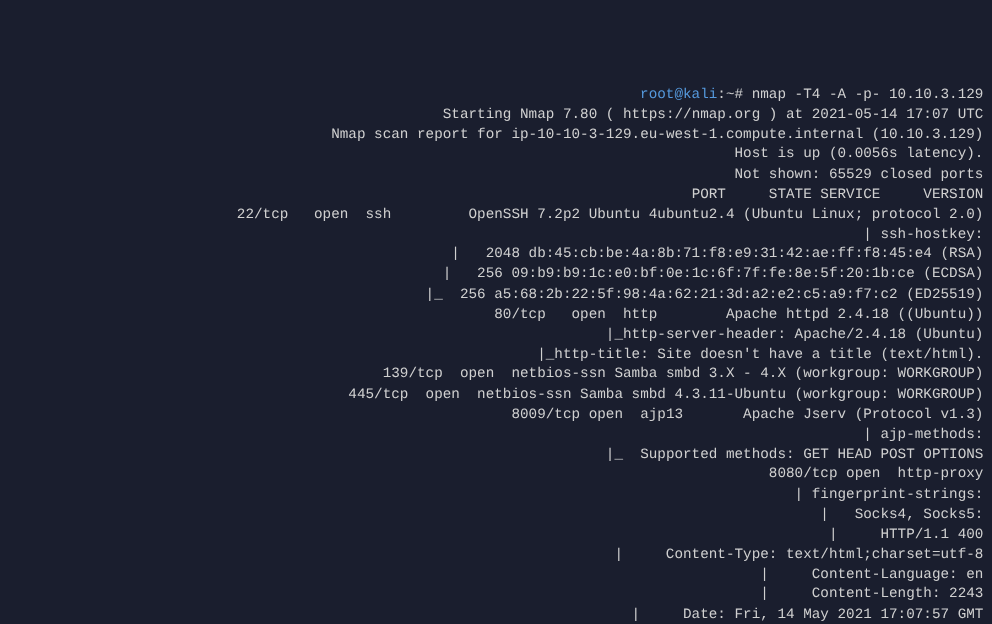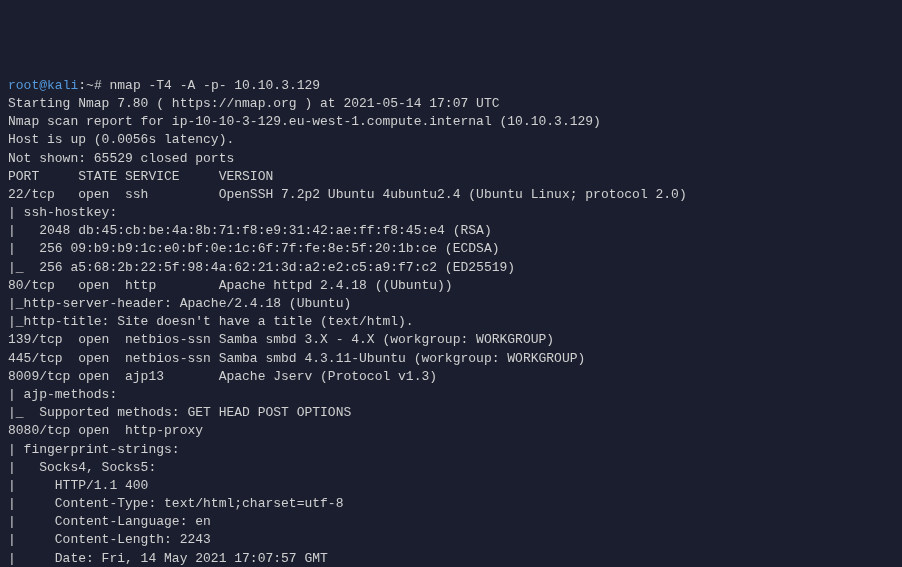--- a/index.html
+++ b/index.html
@@ -19,21 +19,21 @@
       width: 902px;
       height: 567px;
       overflow: hidden;
     }
     .prompt-user { color: #5599dd; }
     .prompt-at { color: #5599dd; }
     .prompt-host { color: #5599dd; }
     .prompt-path { color: #d0d0d0; }
     .prompt-symbol { color: #d0d0d0; }
     .command { color: #d0d0d0; }
-    .line { display: block; }
+    .line { display: block; text-align: right; }
   </style>
 </head>
 <body>
 
 
 
 <div><span class="line"><span class="prompt-user">root</span><span class="prompt-at">@</span><span class="prompt-host">kali</span><span>:</span><span class="prompt-path">~</span><span class="prompt-symbol">#</span><span> </span><span class="command">nmap -T4 -A -p- 10.10.3.129</span></span><span class="line">Starting Nmap 7.80 ( https://nmap.org ) at 2021-05-14 17:07 UTC</span><span class="line">Nmap scan report for ip-10-10-3-129.eu-west-1.compute.internal (10.10.3.129)</span><span class="line">Host is up (0.0056s latency).</span><span class="line">Not shown: 65529 closed ports</span><span class="line">PORT     STATE SERVICE     VERSION</span><span class="line">22/tcp   open  ssh         OpenSSH 7.2p2 Ubuntu 4ubuntu2.4 (Ubuntu Linux; protocol 2.0)</span><span class="line">| ssh-hostkey:</span><span class="line">|   2048 db:45:cb:be:4a:8b:71:f8:e9:31:42:ae:ff:f8:45:e4 (RSA)</span><span class="line">|   256 09:b9:b9:1c:e0:bf:0e:1c:6f:7f:fe:8e:5f:20:1b:ce (ECDSA)</span><span class="line">|_  256 a5:68:2b:22:5f:98:4a:62:21:3d:a2:e2:c5:a9:f7:c2 (ED25519)</span><span class="line">80/tcp   open  http        Apache httpd 2.4.18 ((Ubuntu))</span><span class="line">|_http-server-header: Apache/2.4.18 (Ubuntu)</span><span class="line">|_http-title: Site doesn't have a title (text/html).</span><span class="line">139/tcp  open  netbios-ssn Samba smbd 3.X - 4.X (workgroup: WORKGROUP)</span><span class="line">445/tcp  open  netbios-ssn Samba smbd 4.3.11-Ubuntu (workgroup: WORKGROUP)</span><span class="line">8009/tcp open  ajp13       Apache Jserv (Protocol v1.3)</span><span class="line">| ajp-methods:</span><span class="line">|_  Supported methods: GET HEAD POST OPTIONS</span><span class="line">8080/tcp open  http-proxy</span><span class="line">| fingerprint-strings:</span><span class="line">|   Socks4, Socks5:</span><span class="line">|     HTTP/1.1 400</span><span class="line">|     Content-Type: text/html;charset=utf-8</span><span class="line">|     Content-Language: en</span><span class="line">|     Content-Length: 2243</span><span class="line">|     Date: Fri, 14 May 2021 17:07:57 GMT</span></div>
 
 
 

